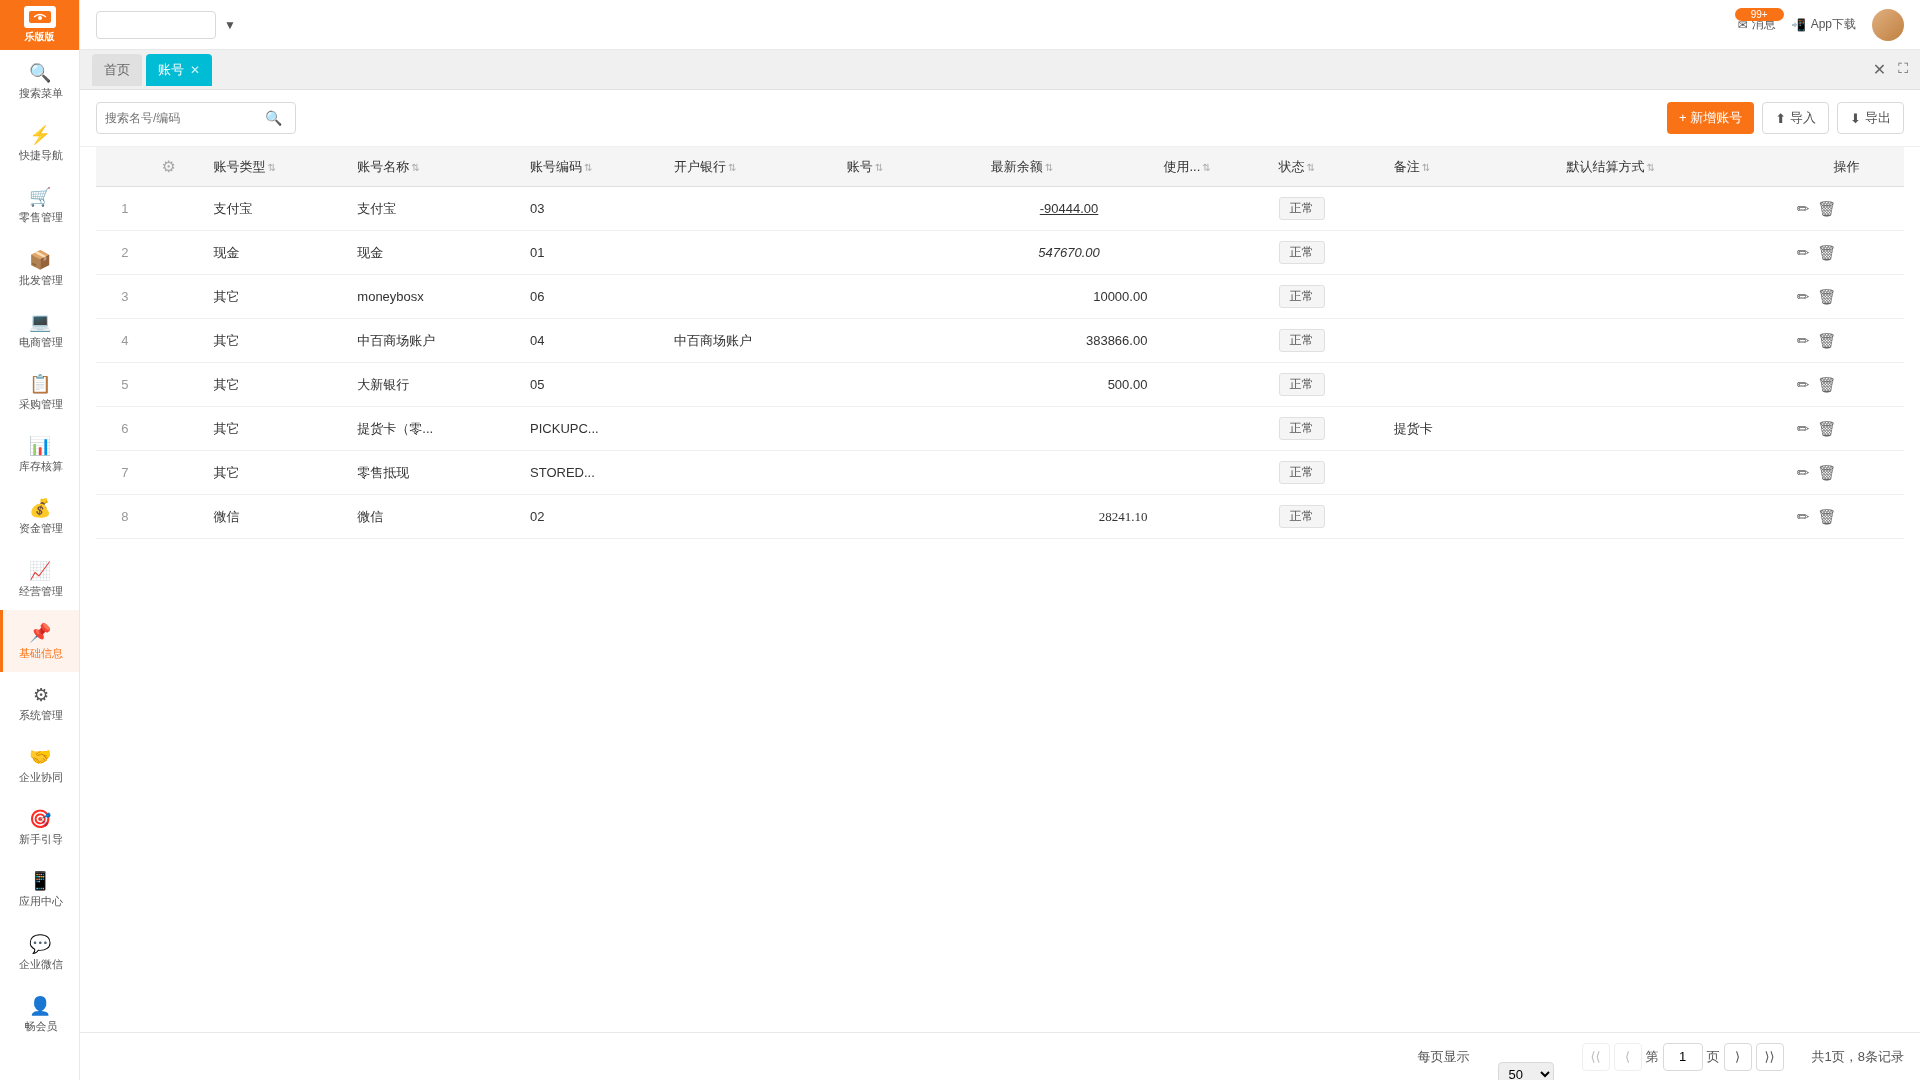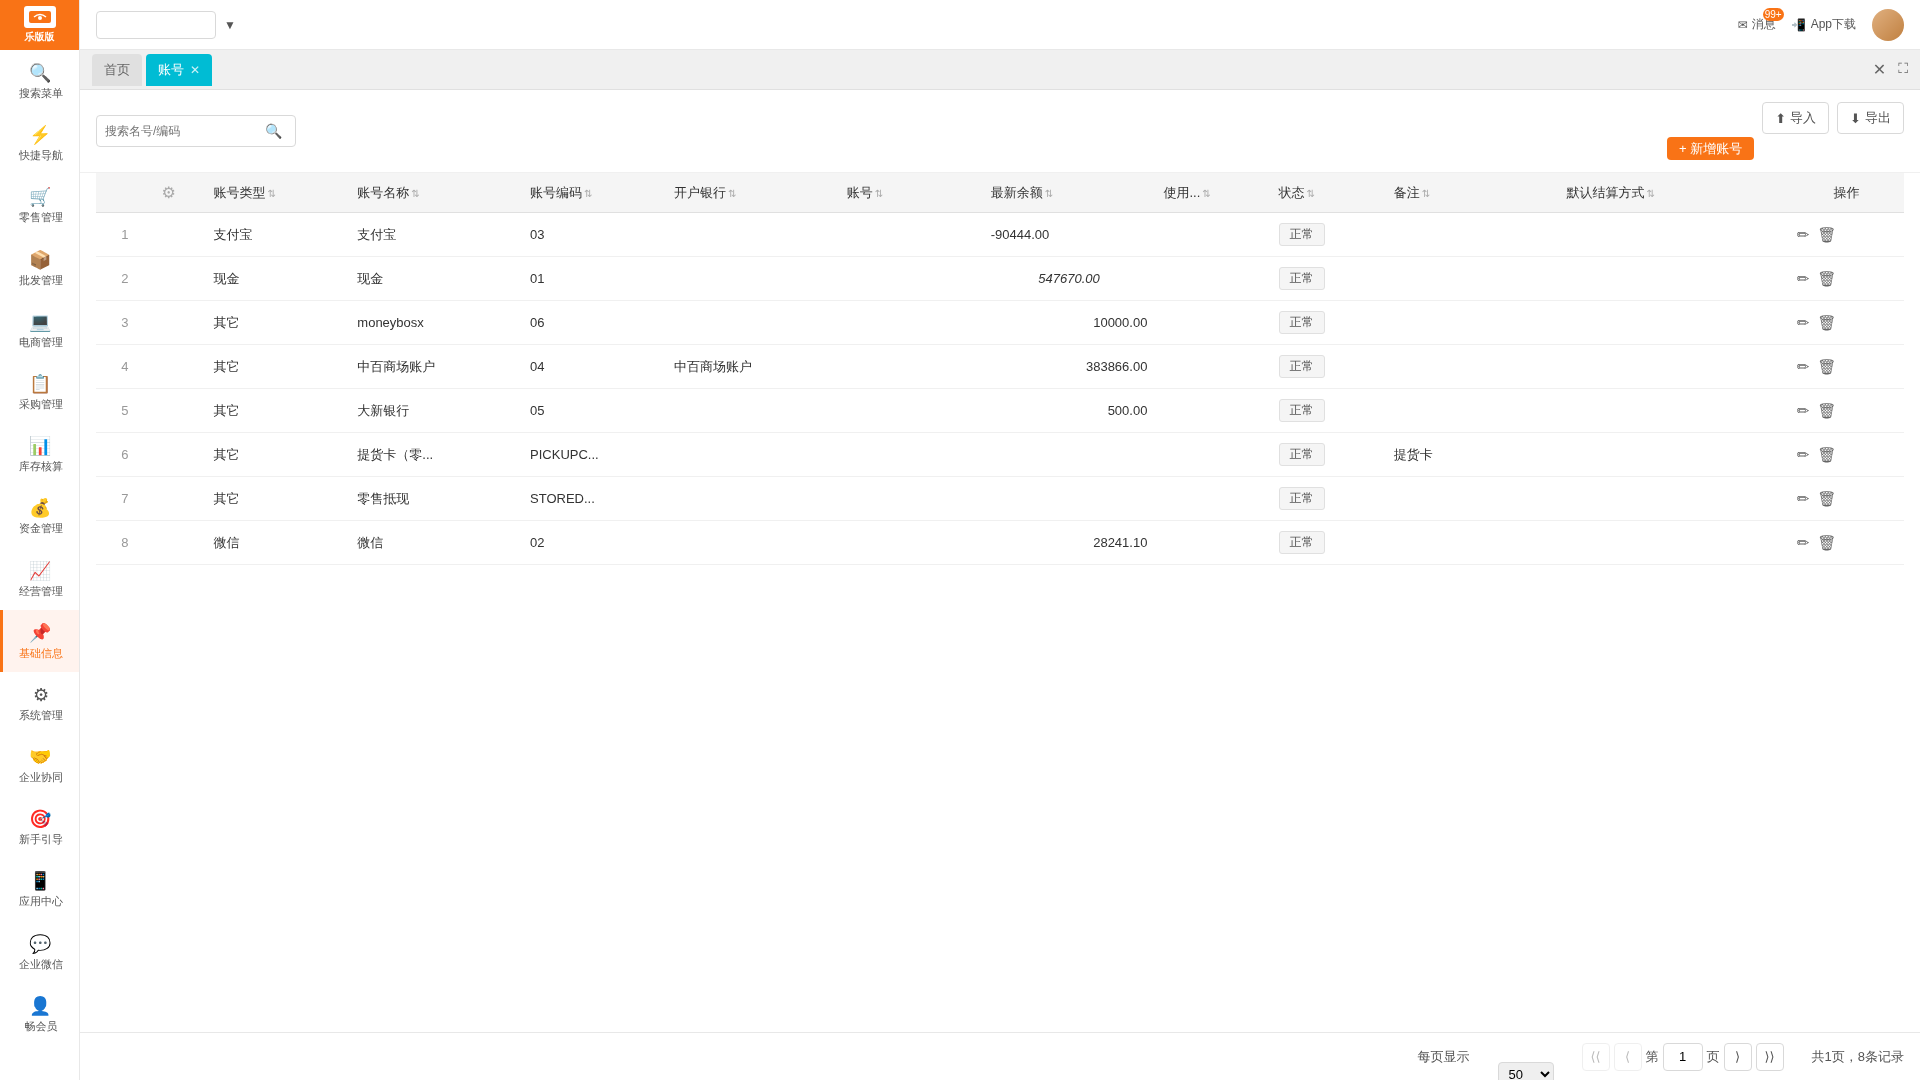--- a/index.html
+++ b/index.html
@@ -119,21 +119,21 @@
       position: relative;
     }
     .badge {
       position: absolute;
       top: -8px;
       right: -8px;
       background: #f97316;
       color: #fff;
       border-radius: 10px;
       font-size: 10px;
-      padding: 1px 2px;
+      padding: 1px 16px;
       min-width: 18px;
       text-align: center;
     }
     .header-app {
       display: flex;
       align-items: center;
       gap: 4px;
       cursor: pointer;
       font-size: 12px;
       color: #555;
@@ -214,32 +214,31 @@
     .search-input {
       border: none;
       outline: none;
       font-size: 12px;
       width: 160px;
       color: #0f766e;
     }
     .search-icon { color: #aaa; font-size: 14px; }
     .toolbar-right { margin-left: auto; display: flex; gap: 8px; }
     .btn-primary {
-      height: 23px;
+      height: 32px;
       background: #f97316;
       color: #fff;
       border: none;
       border-radius: 4px;
       padding: 0 12px;
       cursor: pointer;
       font-size: 13px;
       display: flex;
       align-items: center;
       gap: 4px;
-      margin-top: 35px;
     }
     .btn-default {
       height: 32px;
       background: #fff;
       color: #555;
       border: 1px solid #d9d9d9;
       border-radius: 4px;
       padding: 0 12px;
       cursor: pointer;
       font-size: 13px;
@@ -546,21 +545,21 @@
         </thead>
         <tbody id="table-body">
         <tr>
       <td class="col-num" style="text-align:center;color:#999;">1</td>
       <td class="col-settings"></td>
       <td class="col-type">支付宝</td>
       <td class="col-name">支付宝</td>
       <td class="col-code">03</td>
       <td class="col-bank"></td>
       <td class="col-account"></td>
-      <td class="col-balance" style="text-align:left;">-90444.00</td>
+      <td class="col-balance" style="text-align:center;text-decoration:underline;">-90444.00</td>
       <td class="col-use"></td>
       <td class="col-status">
         <span class="status-badge">正常</span>
       </td>
       <td class="col-note"></td>
       <td class="col-default"></td>
       <td class="col-action">
         <div class="action-icons">
           <span class="action-icon" title="编辑">✏</span>
           <span class="action-icon" title="删除">🗑</span>
@@ -700,21 +699,21 @@
       </td>
     </tr>
             <tr>
       <td class="col-num" style="text-align:center;color:#999;">8</td>
       <td class="col-settings"></td>
       <td class="col-type">微信</td>
       <td class="col-name">微信</td>
       <td class="col-code">02</td>
       <td class="col-bank"></td>
       <td class="col-account"></td>
-      <td class="col-balance" style="text-align:right;">28241.10</td>
+      <td class="col-balance" style="text-align:right;font-family:Liberation Serif, serif;">28241.10</td>
       <td class="col-use"></td>
       <td class="col-status">
         <span class="status-badge">正常</span>
       </td>
       <td class="col-note"></td>
       <td class="col-default"></td>
       <td class="col-action">
         <div class="action-icons">
           <span class="action-icon" title="编辑">✏</span>
           <span class="action-icon" title="删除">🗑</span>

